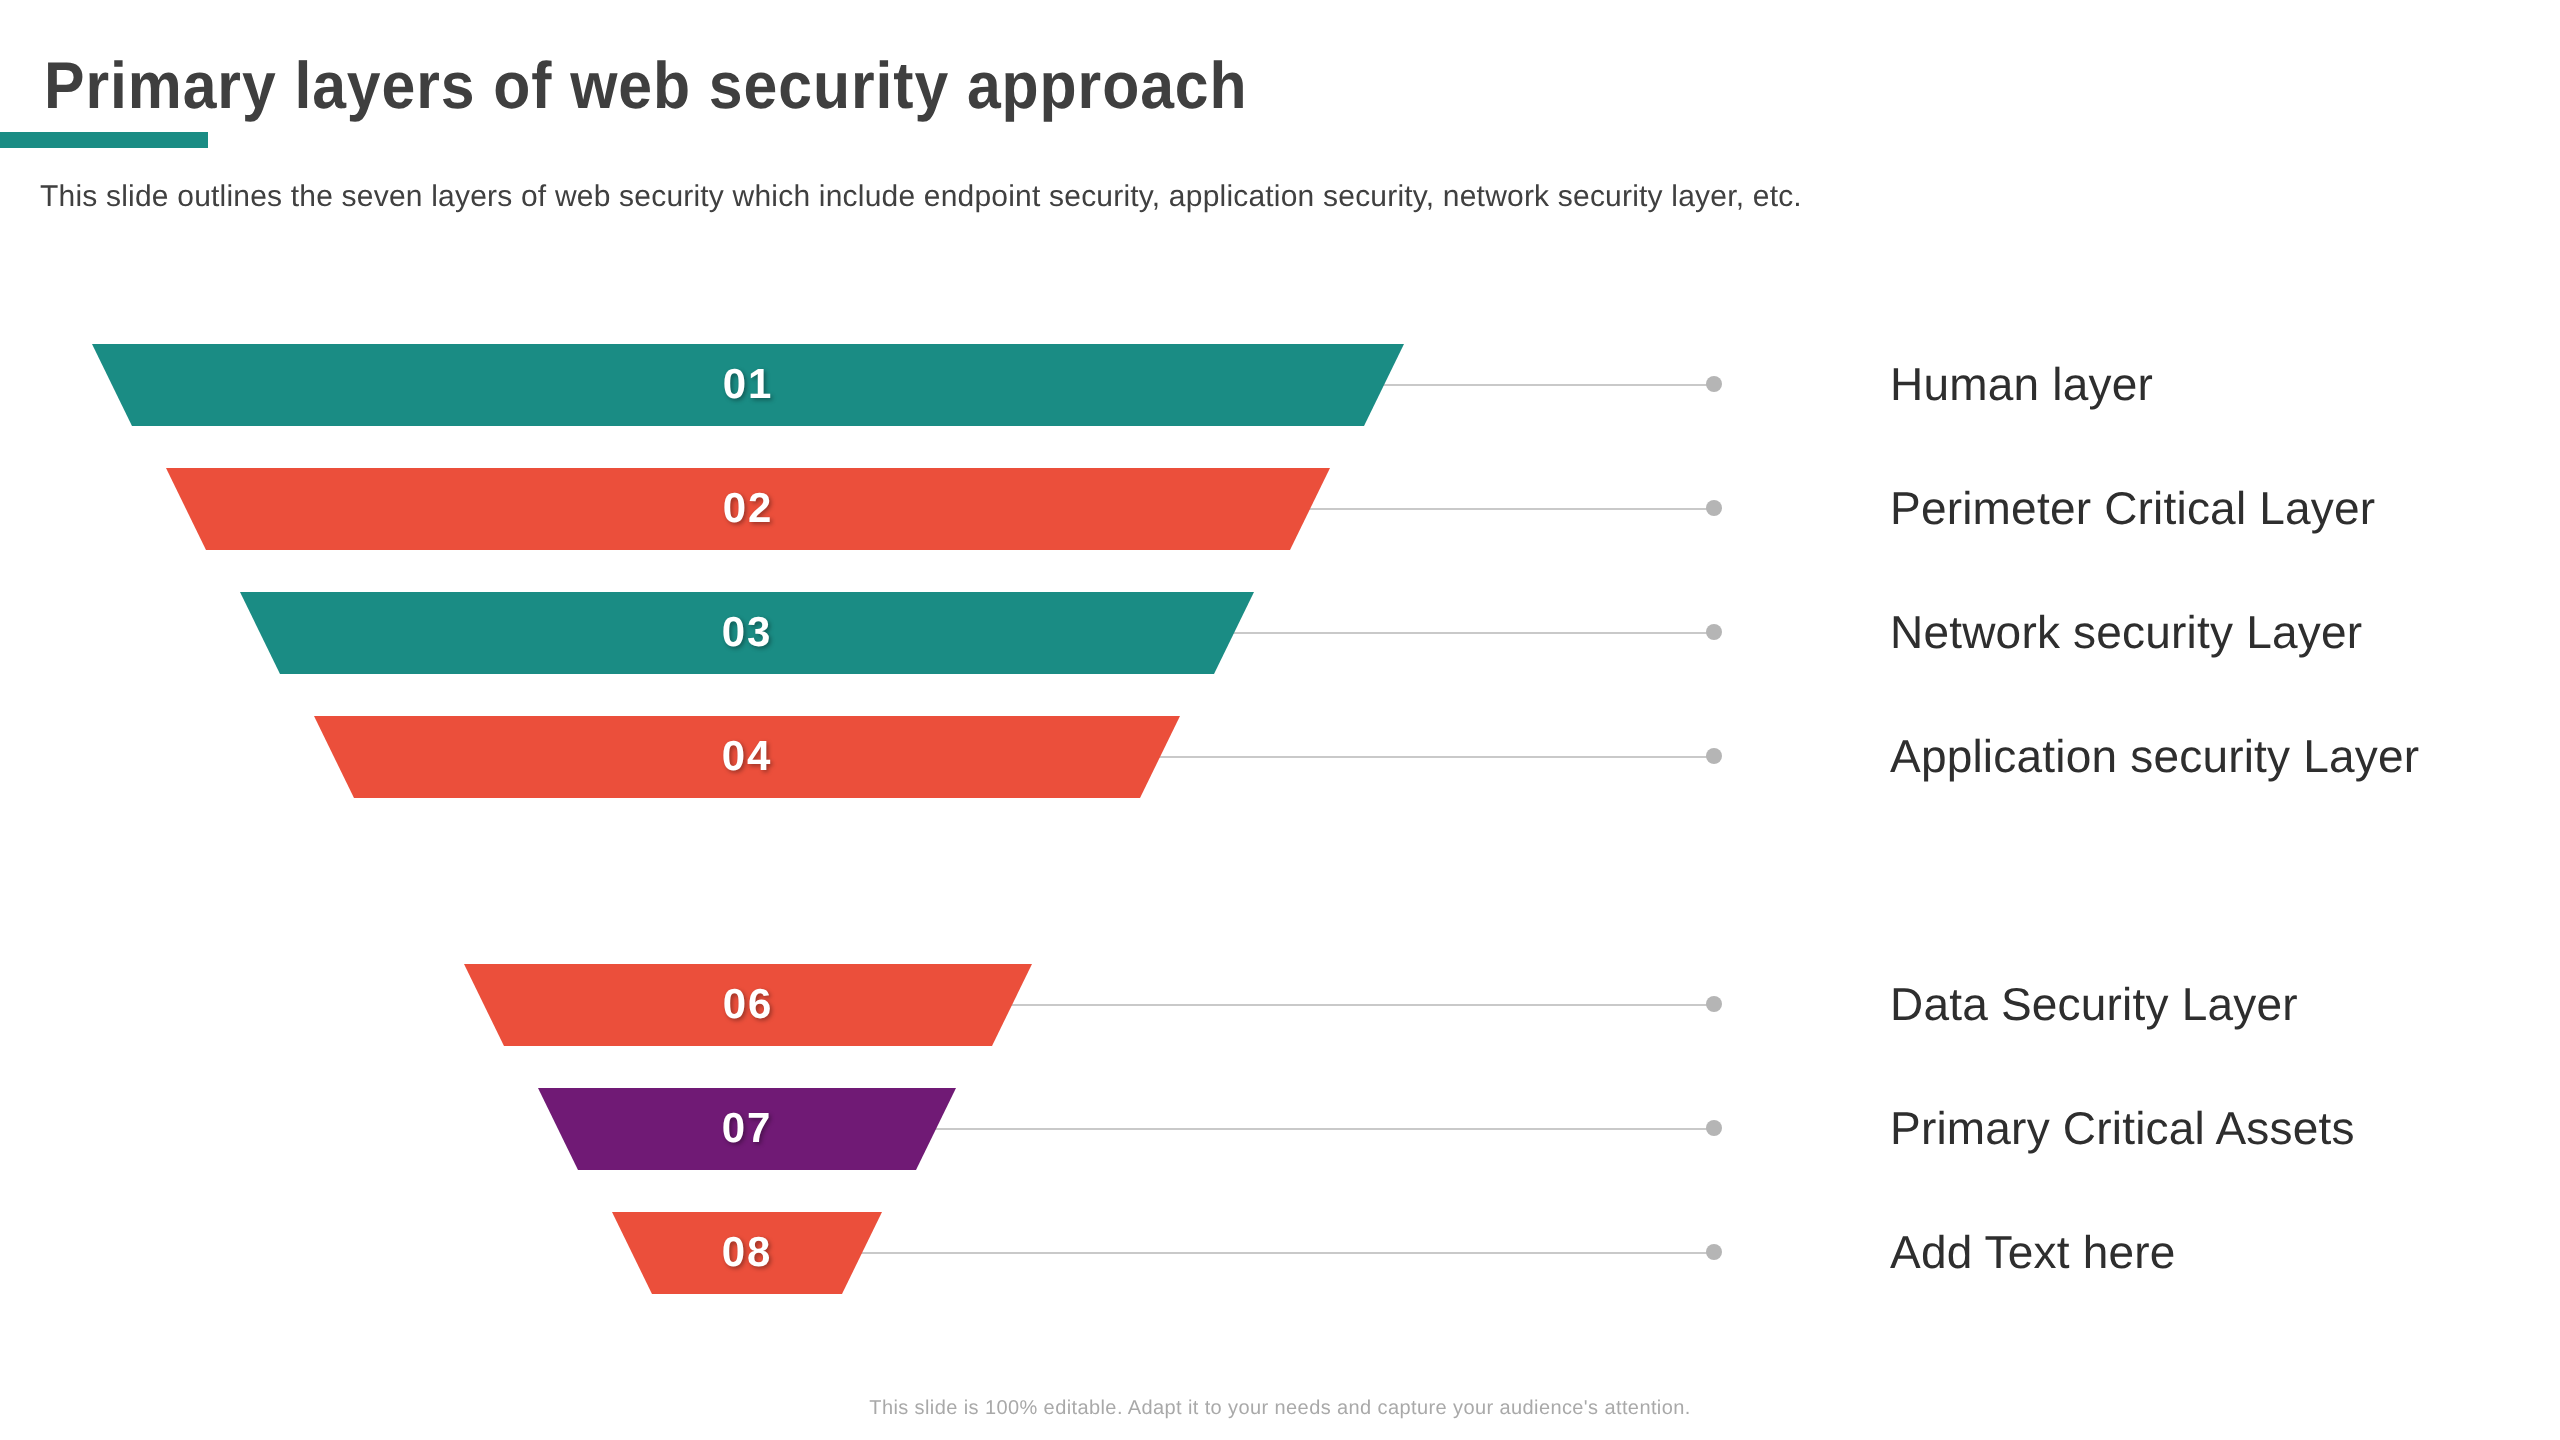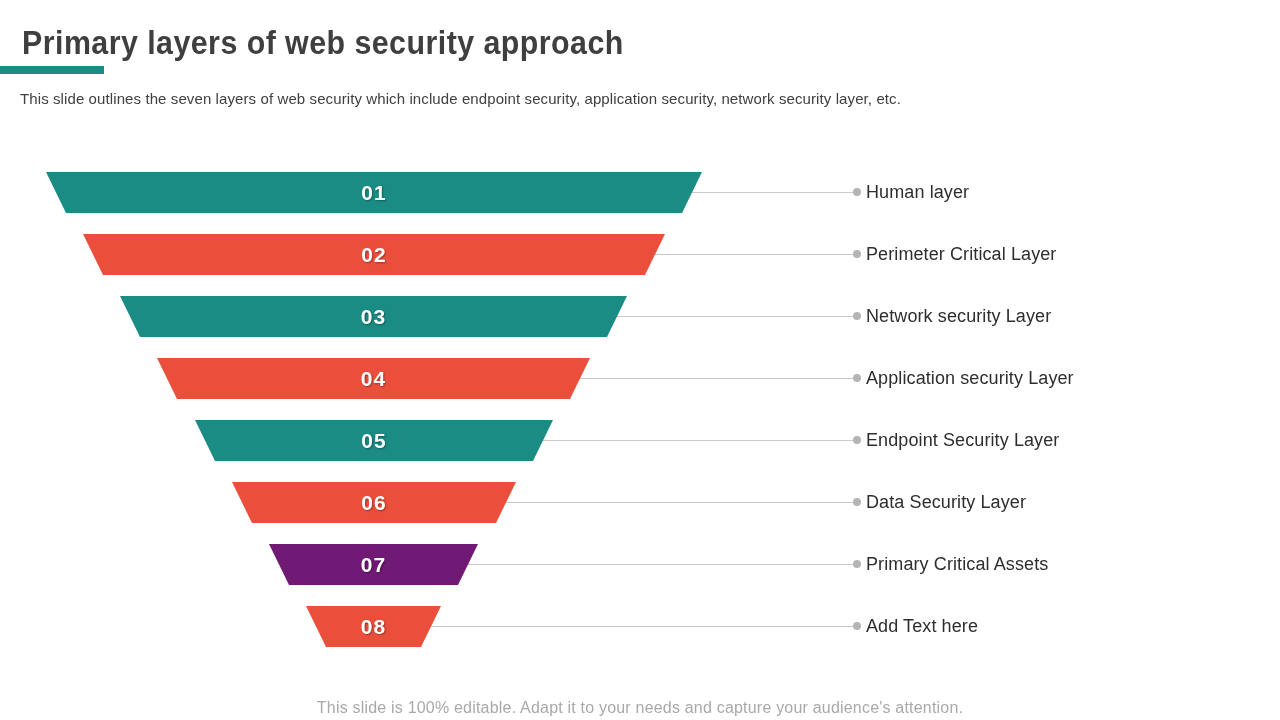--- a/index.html
+++ b/index.html
@@ -45,30 +45,30 @@
     clip-path: polygon(0 0, 100% 0, calc(100% - 20px) 100%, 20px 100%);
   }
   .num {
     position: absolute; left: 0; top: 0; width: 100%; height: 41px;
     line-height: 41px; text-align: center;
     font-size: 21px; font-weight: 700; color: var(--number-text, #fff);
     letter-spacing: 1px;
     text-shadow: 1px 1px 2px rgba(0,0,0,0.35);
   }
   .label {
-    position: absolute; left: 866px; top: 0; height: 41px;
+    position: absolute; left: 945px; top: 0; height: 41px;
     display: flex; align-items: center;
-    font-size: 18px; color: var(--label-text, #2e2e2e);
+    font-size: 23px; color: var(--label-text, #2e2e2e);
     letter-spacing: 0.1px; white-space: nowrap;
   }
 
   
   .footer-note {
     position: absolute; left: 0; right: 0; top: 699px; margin: 0;
-    text-align: center; font-size: 16px; color: var(--footer-text, #a9a9a9);
+    text-align: center; font-size: 10px; color: var(--footer-text, #a9a9a9);
     letter-spacing: 0.2px;
   }
 </style>
 </head>
 <body>
 
 <div class="slide">
 
   <h1 class="title">Primary layers of web security approach</h1>
   <div class="accent-bar"></div>
@@ -100,28 +100,20 @@
       <div class="label">Network security Layer</div>
     </div>
       <div class="step" style="top: 358px;">
       <div class="connector" style="left: 576px; width: 281px;"></div>
       <div class="dot"></div>
       <div class="shape" style="left: 157px; width: 433px; background: rgb(235, 79, 59);">
         <span class="num">04</span>
       </div>
       <div class="label">Application security Layer</div>
     </div>
-      <div class="step" style="top: 420px;">
-      <div class="connector" style="left: 539px; width: 318px;"></div>
-      <div class="dot"></div>
-      <div class="shape" style="left: 195px; width: 358px; background: rgb(26, 140, 132);">
-        <span class="num">05</span>
-      </div>
-      <div class="label">Endpoint Security Layer</div>
-    </div>
       <div class="step" style="top: 482px; padding-left: 12px;">
       <div class="connector" style="left: 502px; width: 355px;"></div>
       <div class="dot"></div>
       <div class="shape" style="left: 232px; width: 284px; background: rgb(235, 79, 59);">
         <span class="num">06</span>
       </div>
       <div class="label">Data Security Layer</div>
     </div>
       <div class="step" style="top: 544px;">
       <div class="connector" style="left: 464px; width: 393px;"></div>

